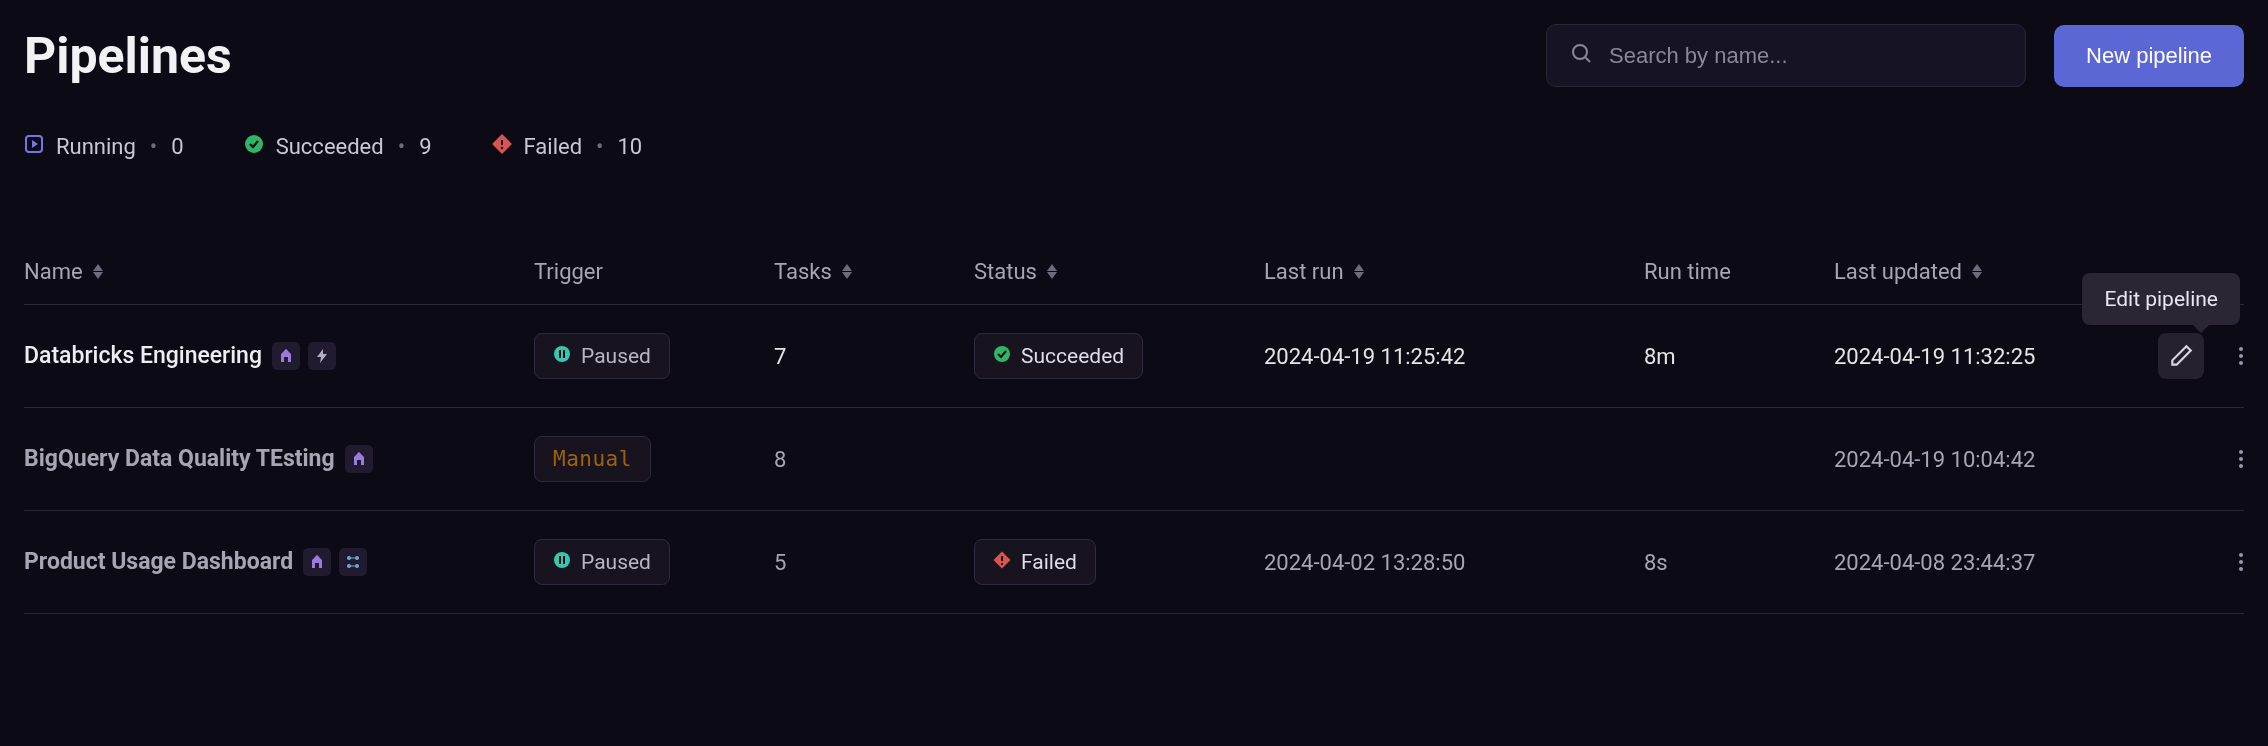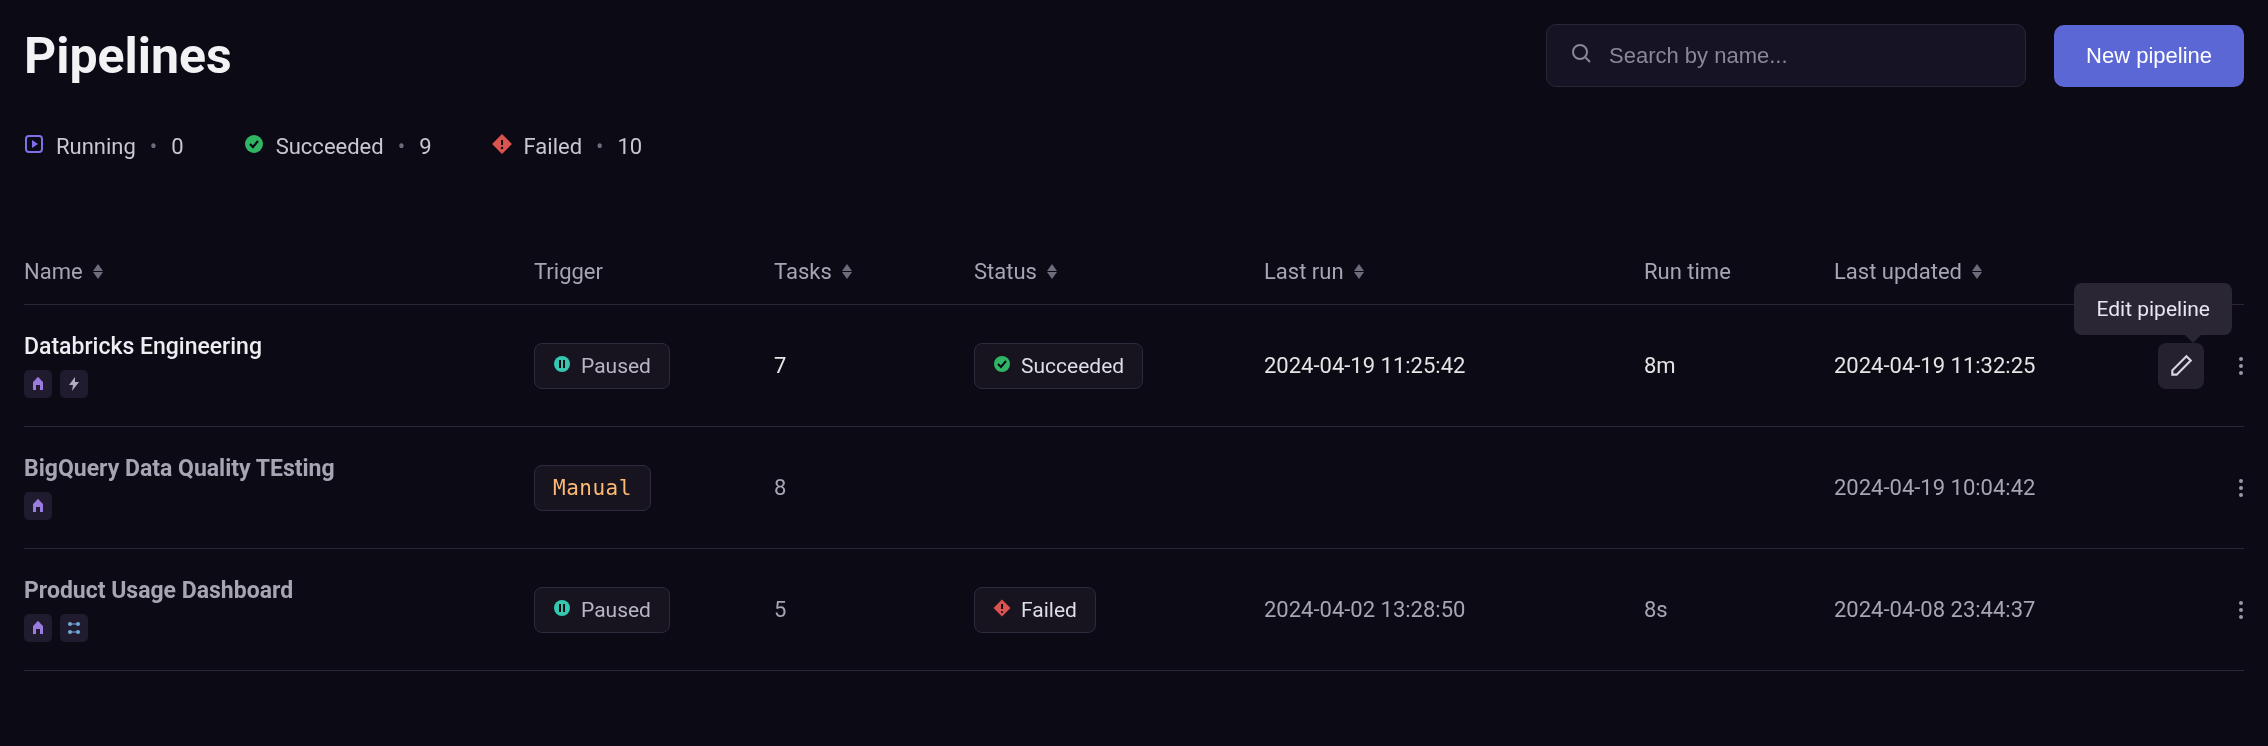--- a/index.html
+++ b/index.html
@@ -90,21 +90,21 @@
     flex-direction: column;
     line-height: 0;
     gap: 1px;
   }
   .sort-arrows svg { display: block; }
   .trow {
     padding: 28px 0;
     border-bottom: 1px solid #2a2636;
     font-size: 22px;
   }
-  .name-cell { display: flex; flex-direction: column; gap: 10px; }
+  .name-cell { display: flex; flex-direction: row; gap: 10px; }
   .name-text { color: #ededf2; font-weight: 500; font-size: 23px; }
   .name-text.dim { color: #a7a4b3; font-weight: 700; }
   .name-icons { display: flex; gap: 8px; }
   .mini-icon {
     width: 28px; height: 28px;
     background: #201b2f;
     border-radius: 5px;
     display: flex; align-items: center; justify-content: center;
   }
   .badge {
@@ -112,21 +112,21 @@
     align-items: center;
     gap: 10px;
     border-radius: 8px;
     padding: 10px 18px;
     font-size: 21px;
     border: 1px solid #2e2a3e;
     background: #17141f;
   }
   .badge.manual {
     font-family: ui-monospace, Menlo, monospace;
-    color: #fdba74;
+    color: #a16207;
     letter-spacing: 0.5px;
     text-align: center;
   }
   .badge .label-paused { color: #b8b6c2; }
   .badge .label-succ { color: #dedee6; }
   .badge .label-fail { color: #dedee6; }
   .cell-dim { color: #a7a4b3; }
   .actions-cell {
     display: flex;
     align-items: center;
@@ -137,21 +137,21 @@
   .icon-btn {
     width: 46px; height: 46px;
     border-radius: 8px;
     display: flex; align-items: center; justify-content: center;
     cursor: pointer;
   }
   .icon-btn.hovered { background: #26212f; }
   .tooltip {
     position: absolute;
     top: -60px;
-    right: 32px;
+    right: 24px;
     background: #2a2634;
     color: #e8e6ef;
     padding: 14px 22px;
     border-radius: 8px;
     font-size: 21px;
     white-space: nowrap;
   }
   .tooltip::after {
     content: "";
     position: absolute;

